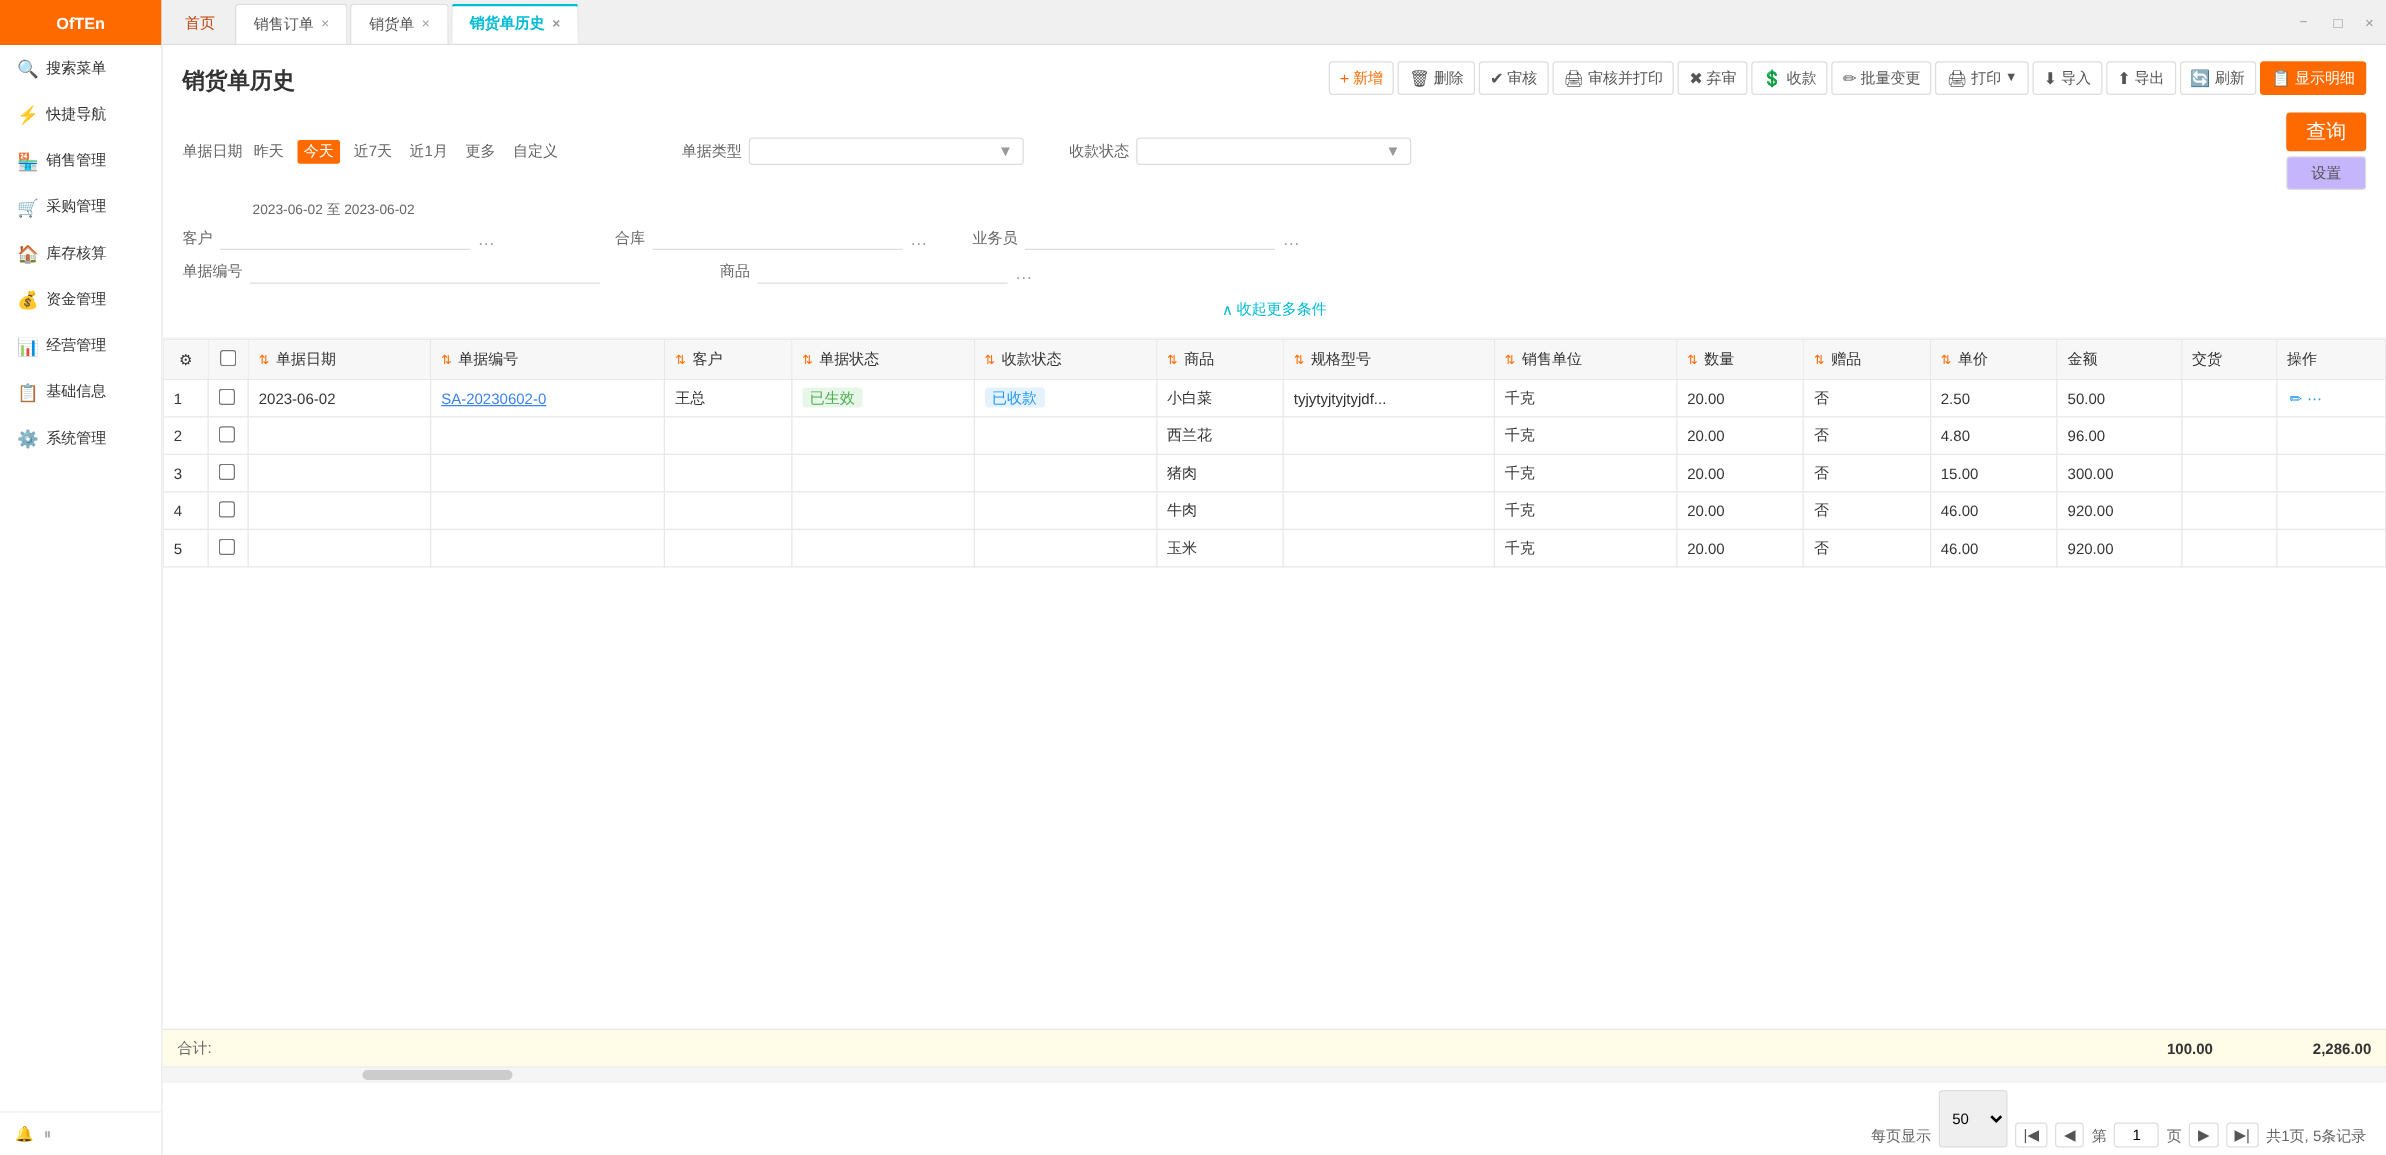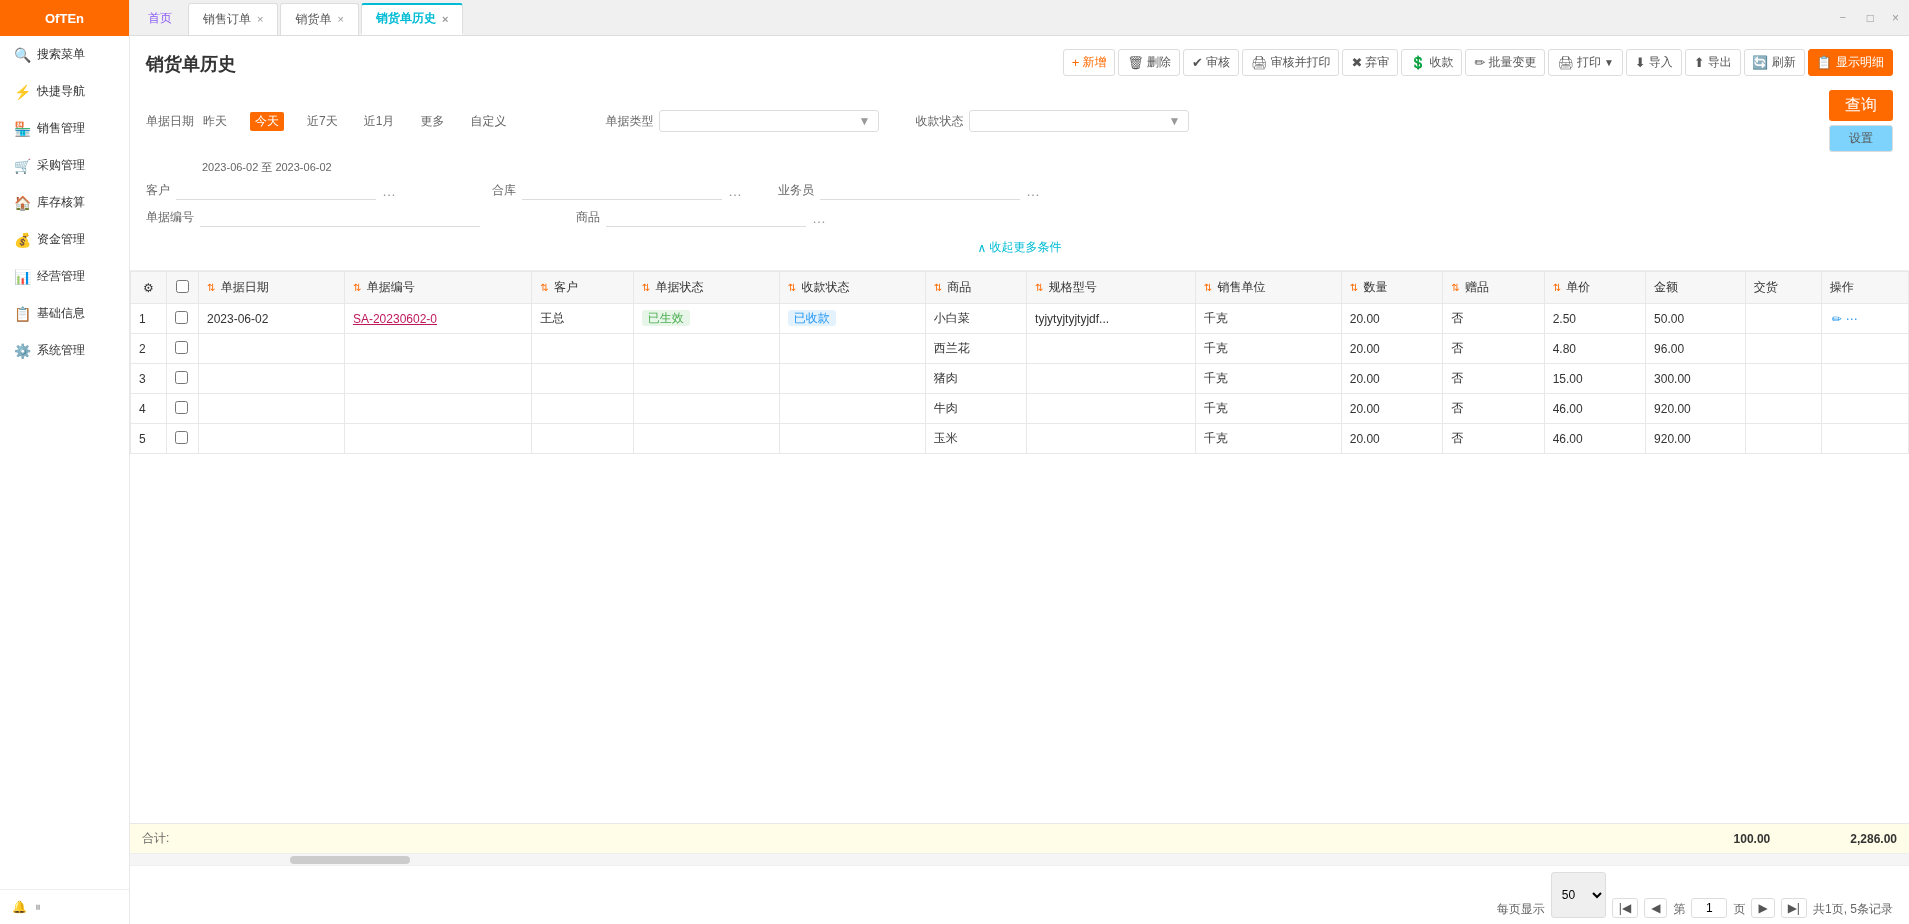--- a/index.html
+++ b/index.html
@@ -65,21 +65,21 @@
       border-bottom: none;
       margin-right: 2px;
       cursor: pointer;
       border-radius: 3px 3px 0 0;
       color: #555;
       position: relative;
       top: 1px;
     }
     .tab.active { background: #fff; border-bottom: 2px solid #fff; color: #00bcd4; font-weight: bold; border-top: 2px solid #00bcd4; }
     .tab .close-x { margin-left: 6px; color: #999; font-size: 11px; cursor: pointer; }
-    .tab-home { background: transparent; border: none; color: #8b5cf6; }
+    .tab-home { background: transparent; border: none; color: #c2410c; }
     .toolbar-btn {
       display: flex;
       align-items: center;
       gap: 3px;
       padding: 4px 8px;
       border: 1px solid #ddd;
       background: #fff;
       border-radius: 3px;
       cursor: pointer;
       color: #555;
@@ -126,21 +126,21 @@
       display: flex;
       align-items: center;
       border: 1px solid #ddd;
       padding: 3px 8px;
       border-radius: 3px;
       width: 180px;
       cursor: pointer;
       background: #fff;
     }
     .filter-select .arrow { margin-left: auto; color: #999; }
-    .date-shortcuts { display: flex; align-items: center; gap: 20px; }
+    .date-shortcuts { display: flex; align-items: center; gap: 8px; }
     .date-shortcut { cursor: pointer; color: #666; padding: 1px 3px; }
     .date-shortcut.active { background: #ff6a00; color: #fff; border-radius: 2px; padding: 1px 5px; }
     .date-range { color: #666; font-size: 11px; margin-left: 4px; }
     .ellipsis-btn { color: #999; cursor: pointer; font-size: 14px; }
     .collapse-btn {
       display: flex;
       align-items: center;
       justify-content: center;
       width: 100%;
       color: #00bcd4;
@@ -152,21 +152,21 @@
     .btn-query {
       background: #ff6a00;
       color: #fff;
       border: none;
       padding: 5px 16px;
       border-radius: 3px;
       cursor: pointer;
       font-size: 16px;
     }
     .btn-setting {
-      background: #7dd3fc;
+      background: #c4b5fd;
       color: #555;
       border: 1px solid #ddd;
       padding: 4px 12px;
       border-radius: 3px;
       cursor: pointer;
       font-size: 12px;
     }
 
     
     .table-container {
@@ -194,21 +194,21 @@
     }
     table td {
       border: 1px solid #e8e8e8;
       padding: 6px 8px;
       color: #333;
       white-space: nowrap;
     }
     .sort-icon { color: #ff6a00; font-size: 10px; margin-right: 2px; }
     .tag-active { background: #e8f5e9; color: #4caf50; border-radius: 3px; padding: 1px 6px; }
     .tag-paid { background: #e3f2fd; color: #2196f3; border-radius: 3px; padding: 1px 6px; }
-    .link-text { color: #be185d; cursor: pointer; text-decoration: underline; }
+    .link-text { color: #3b82f6; cursor: pointer; text-decoration: underline; }
     .action-btn { color: #2196f3; cursor: pointer; margin: 0 2px; }
 
     
     .table-footer {
       background: #fffde7;
       border-top: 1px solid #e8e8e8;
       padding: 6px 12px;
       display: flex;
       align-items: center;
       gap: 12px;

